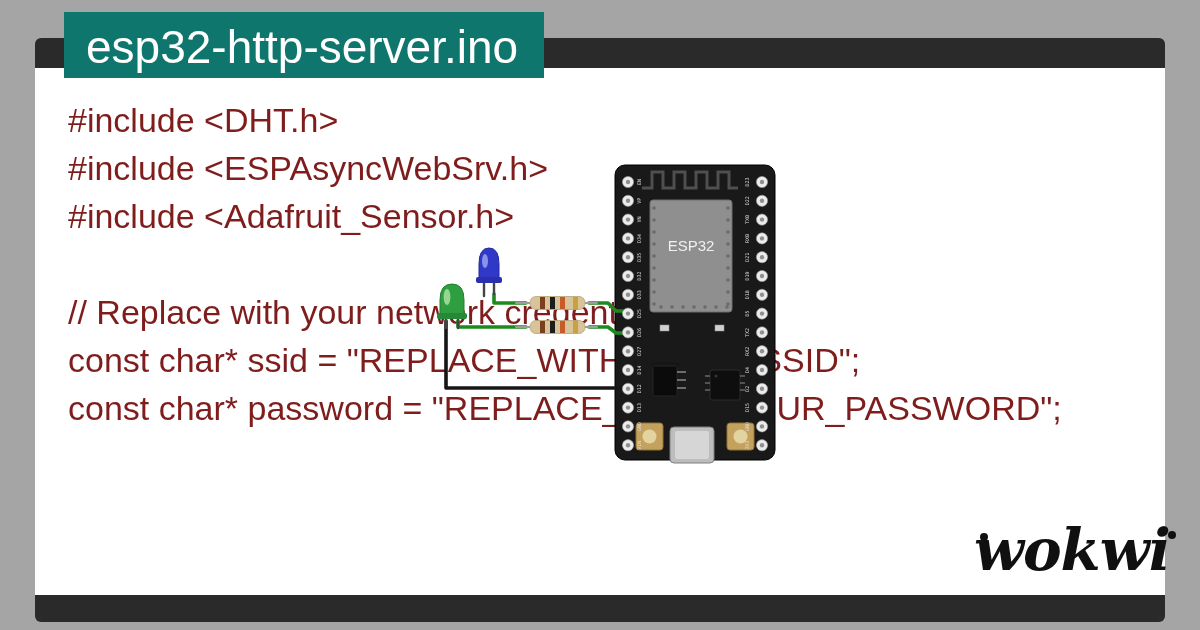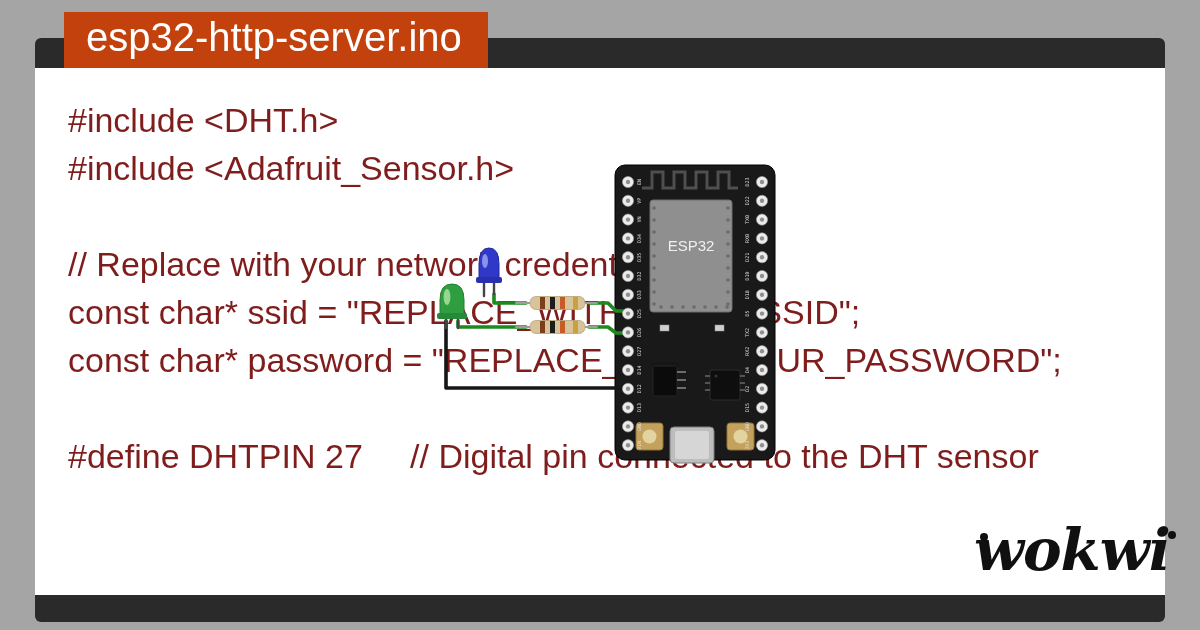--- a/index.html
+++ b/index.html
@@ -11,22 +11,22 @@
   .frame{
     position:absolute;left:35px;top:38px;width:1130px;height:584px;
     background:#2a2a2a;border-radius:6px;
   }
   .card{
     position:absolute;left:35px;top:68px;width:1130px;height:527px;
     background:#ffffff;
   }
   .title-badge{
     position:absolute;left:64px;top:12px;
-    background:#c2410c;color:#ffffff;
-    font-size:40px;line-height:38px;padding:6px 26px 12px 22px;
+    background:#0f766e;color:#ffffff;
+    font-size:46px;line-height:38px;padding:16px 26px 12px 22px;
     white-space:nowrap;
   }
   .code{
     position:absolute;left:68px;top:96px;width:1060px;
   }
   .code-line{
     height:48px;line-height:48px;font-size:34px;color:#7f1d1d;
     white-space:pre;overflow:visible;
   }
   .diagram{
@@ -56,27 +56,27 @@
   .leg{stroke:#444444;stroke-width:2.4;stroke-linecap:round;}
 </style>
 </head>
 <body>
 
 <div class="frame"></div>
 <div class="card"></div>
 
 <div class="code" id="code-block">
     <div class="code-line">#include &lt;DHT.h&gt;</div>
+    <div class="code-line">#include &lt;ESPAsyncWebSrv.h&gt;</div>
     <div class="code-line">#include &lt;Adafruit_Sensor.h&gt;</div>
     <div class="code-line"></div>
     <div class="code-line">// Replace with your network credentials</div>
     <div class="code-line">const char* ssid = "REPLACE_WITH_YOUR_SSID";</div>
     <div class="code-line">const char* password = "REPLACE_WITH_YOUR_PASSWORD";</div>
     <div class="code-line"></div>
-    <div class="code-line">#define DHTPIN 27     // Digital pin connected to the DHT sensor</div>
   </div>
 
 <svg class="diagram" viewBox="0 0 420 330" xmlns="http://www.w3.org/2000/svg">
 
   <g>
     <rect class="board-body" x="235" y="15" width="160" height="295" rx="10"></rect>
     <path class="antenna" d="M262,38 h10 v-16 h11 v16 h11 v-16 h11 v16 h11 v-16 h11 v16 h11 v-16 h11 v16 h9"></path>
     <rect class="module" x="270" y="50" width="82" height="112" rx="3"></rect>
     <g id="module-dots">
         <circle cx="274" cy="58" r="1.8" class="module-dot"></circle>

